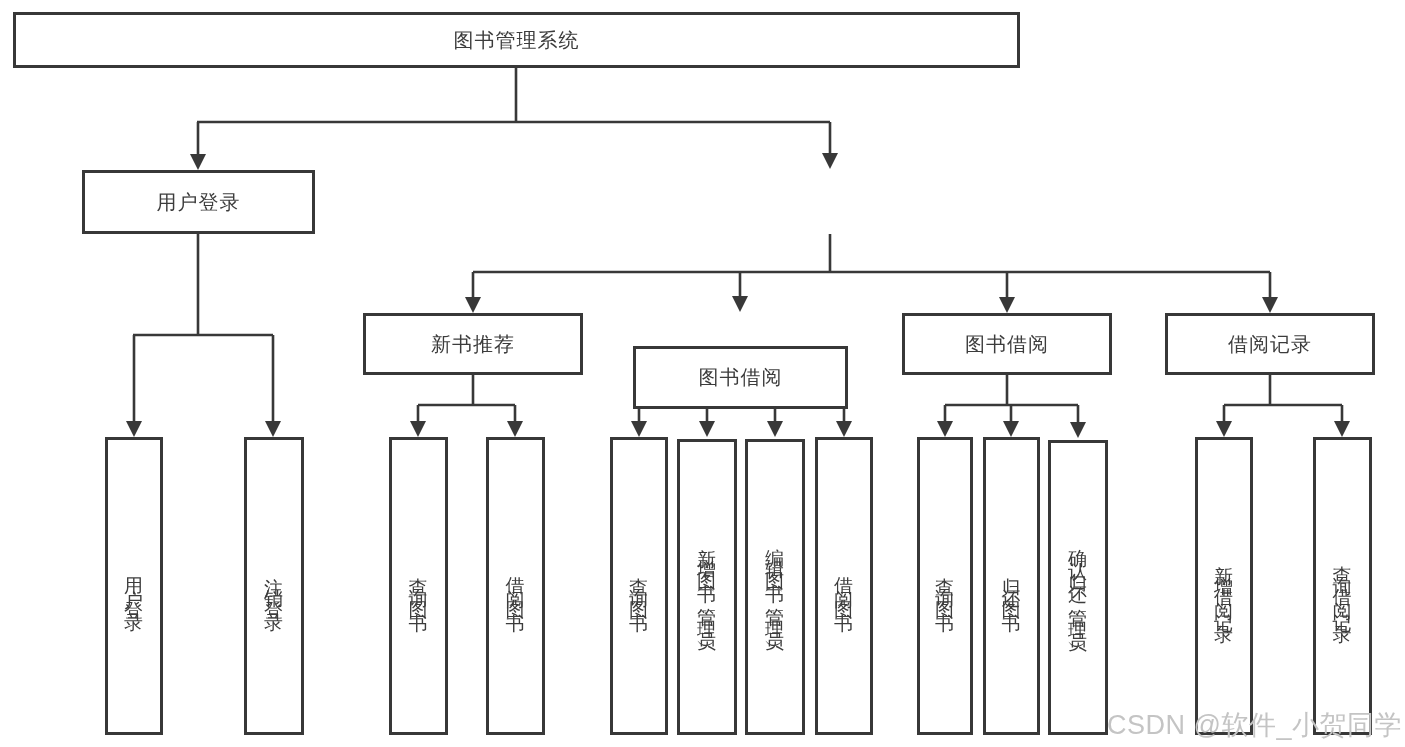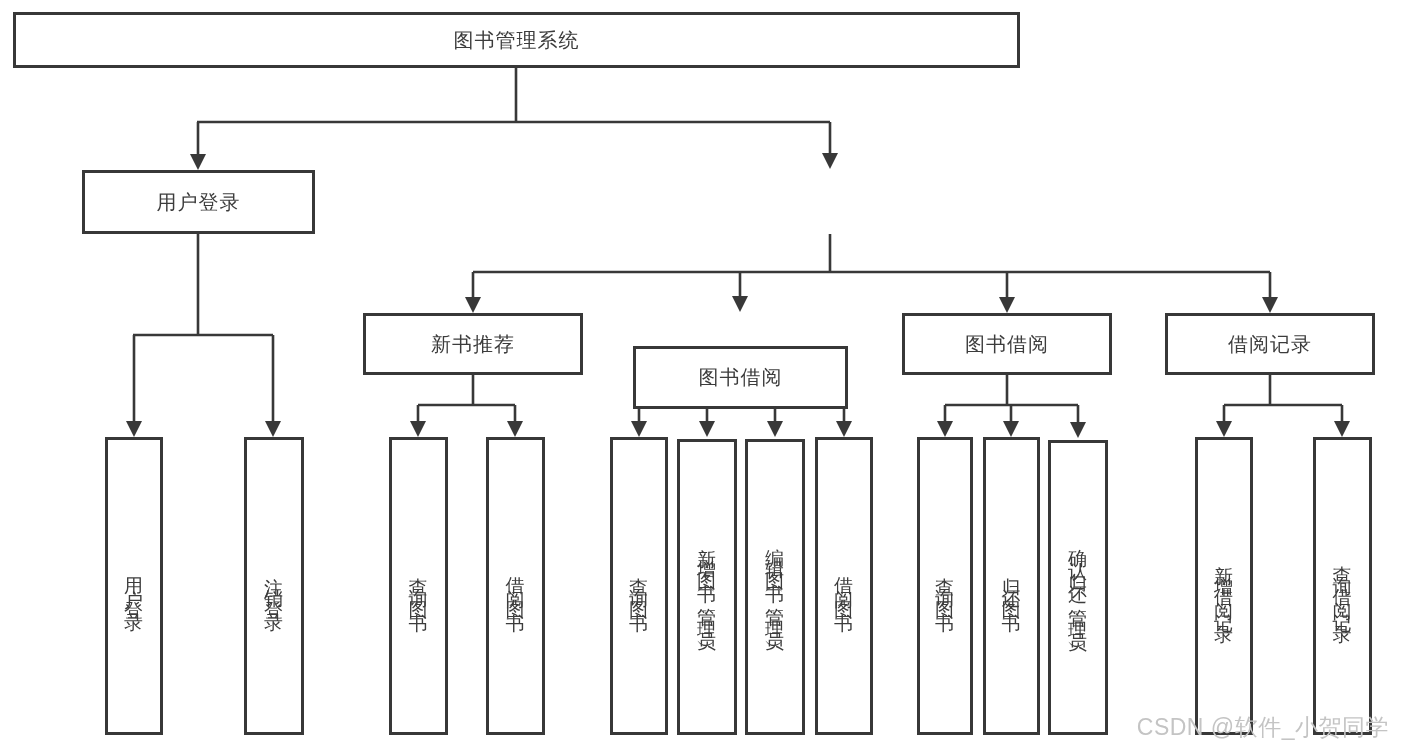--- a/index.html
+++ b/index.html
@@ -34,22 +34,22 @@
   .vbox{
     writing-mode:vertical-rl;
     text-orientation:mixed;
     font-size:19px;
     letter-spacing:12px;
     line-height:1;
     white-space:normal;
   }
   .watermark{
     position:absolute;
-    right:16px;bottom:4px;
-    font-size:23px;
+    right:3px;bottom:4px;
+    font-size:27px;
     color:var(--wm);
     z-index:5;
     letter-spacing:0.5px;
   }
 </style>
 </head>
 <body>
 
 <div class="canvas">
 

